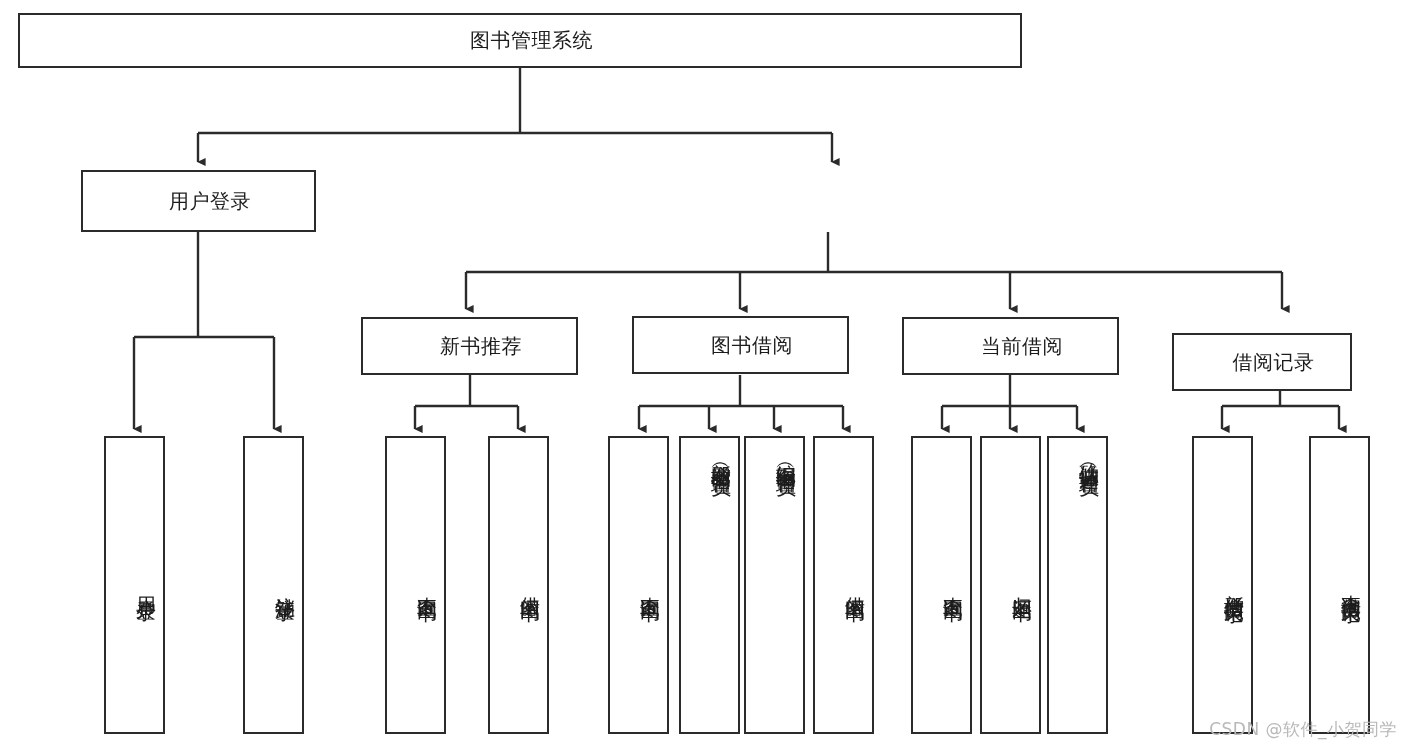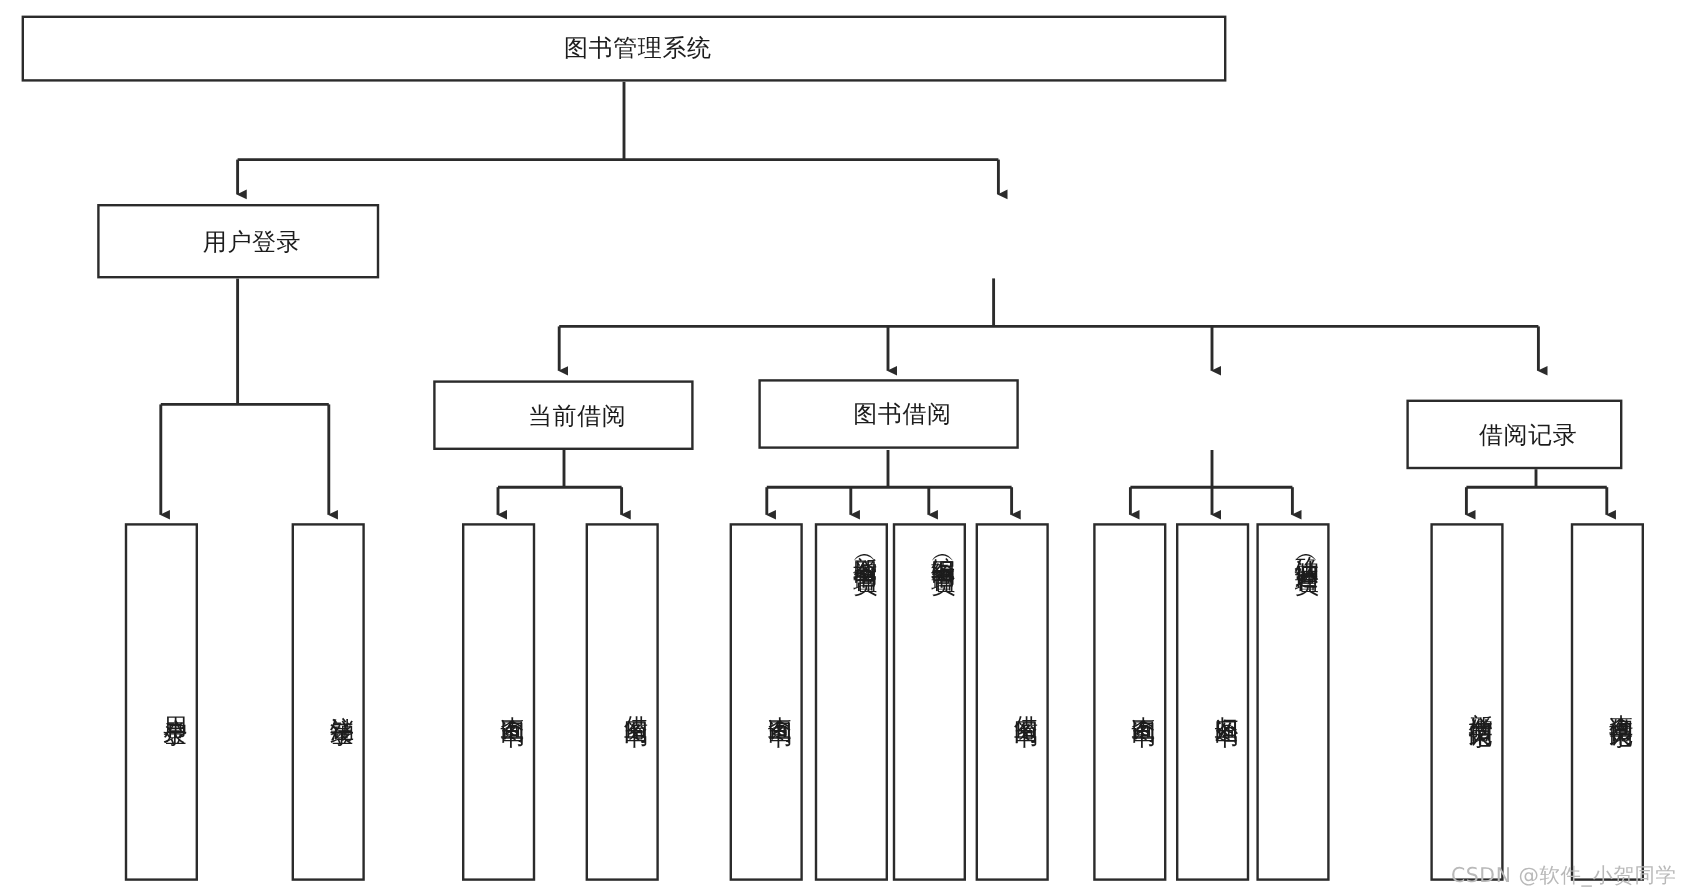--- a/index.html
+++ b/index.html
@@ -133,25 +133,28 @@
 
   <div class="node" style="left:18px; top:13px; width:1004px; height:55px;">
     <span class="node-label">图书管理系统</span>
   </div>
 
   <div class="node" style="left:81px; top:170px; width:235px; height:62px;">
     <span class="node-label">用户登录</span>
   </div>
 
   <div class="node" style="left:361px; top:317px; width:217px; height:58px;">
-    <span class="node-label">当前借阅</span>
+    <span class="node-label">新书推荐</span>
   </div>
   <div class="node" style="left:632px; top:316px; width:217px; height:58px;">
     <span class="node-label">图书借阅</span>
   </div>
+  <div class="node" style="left:902px; top:317px; width:217px; height:58px;">
+    <span class="node-label">当前借阅</span>
+  </div>
   <div class="node" style="left:1172px; top:333px; width:180px; height:58px;">
     <span class="node-label">借阅记录</span>
   </div>
 
   <div class="node vertical centered" style="left:104px; top:436px; width:61px; height:298px;">
     <span class="node-label">用户登录</span>
   </div>
   <div class="node vertical centered" style="left:243px; top:436px; width:61px; height:298px;">
     <span class="node-label">注销登录</span>
   </div>

